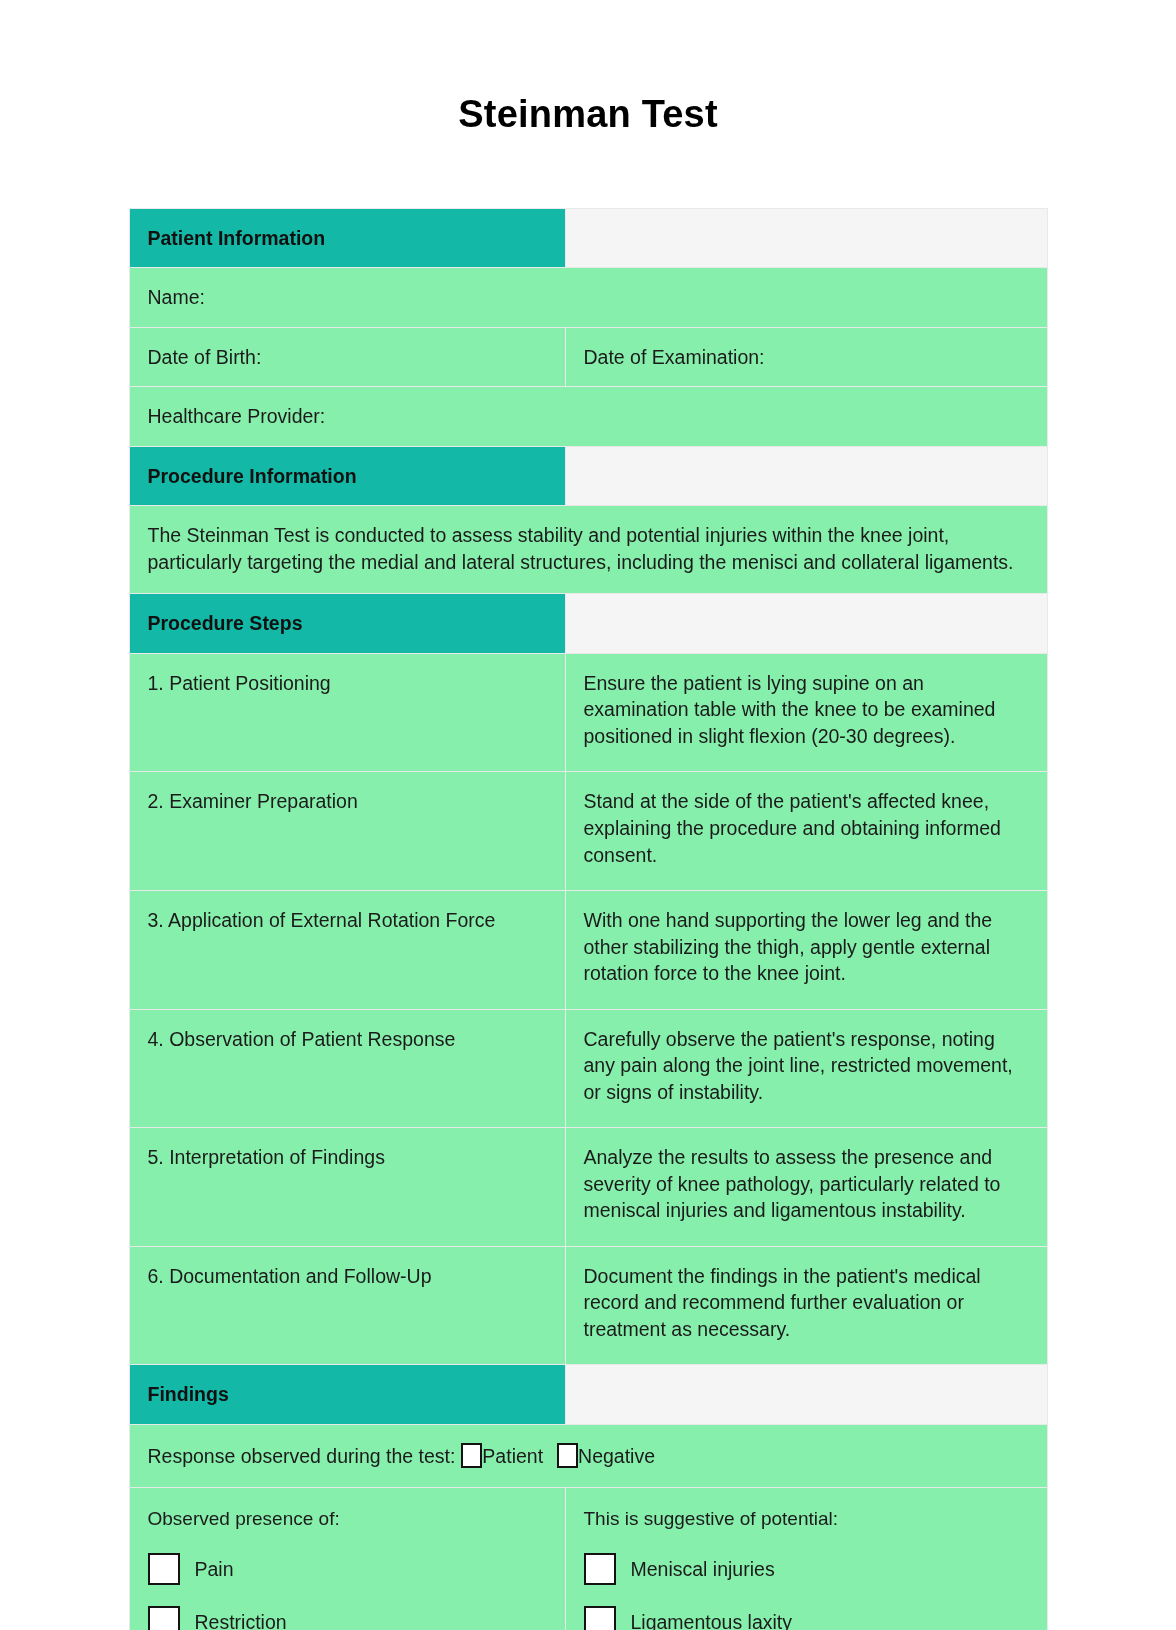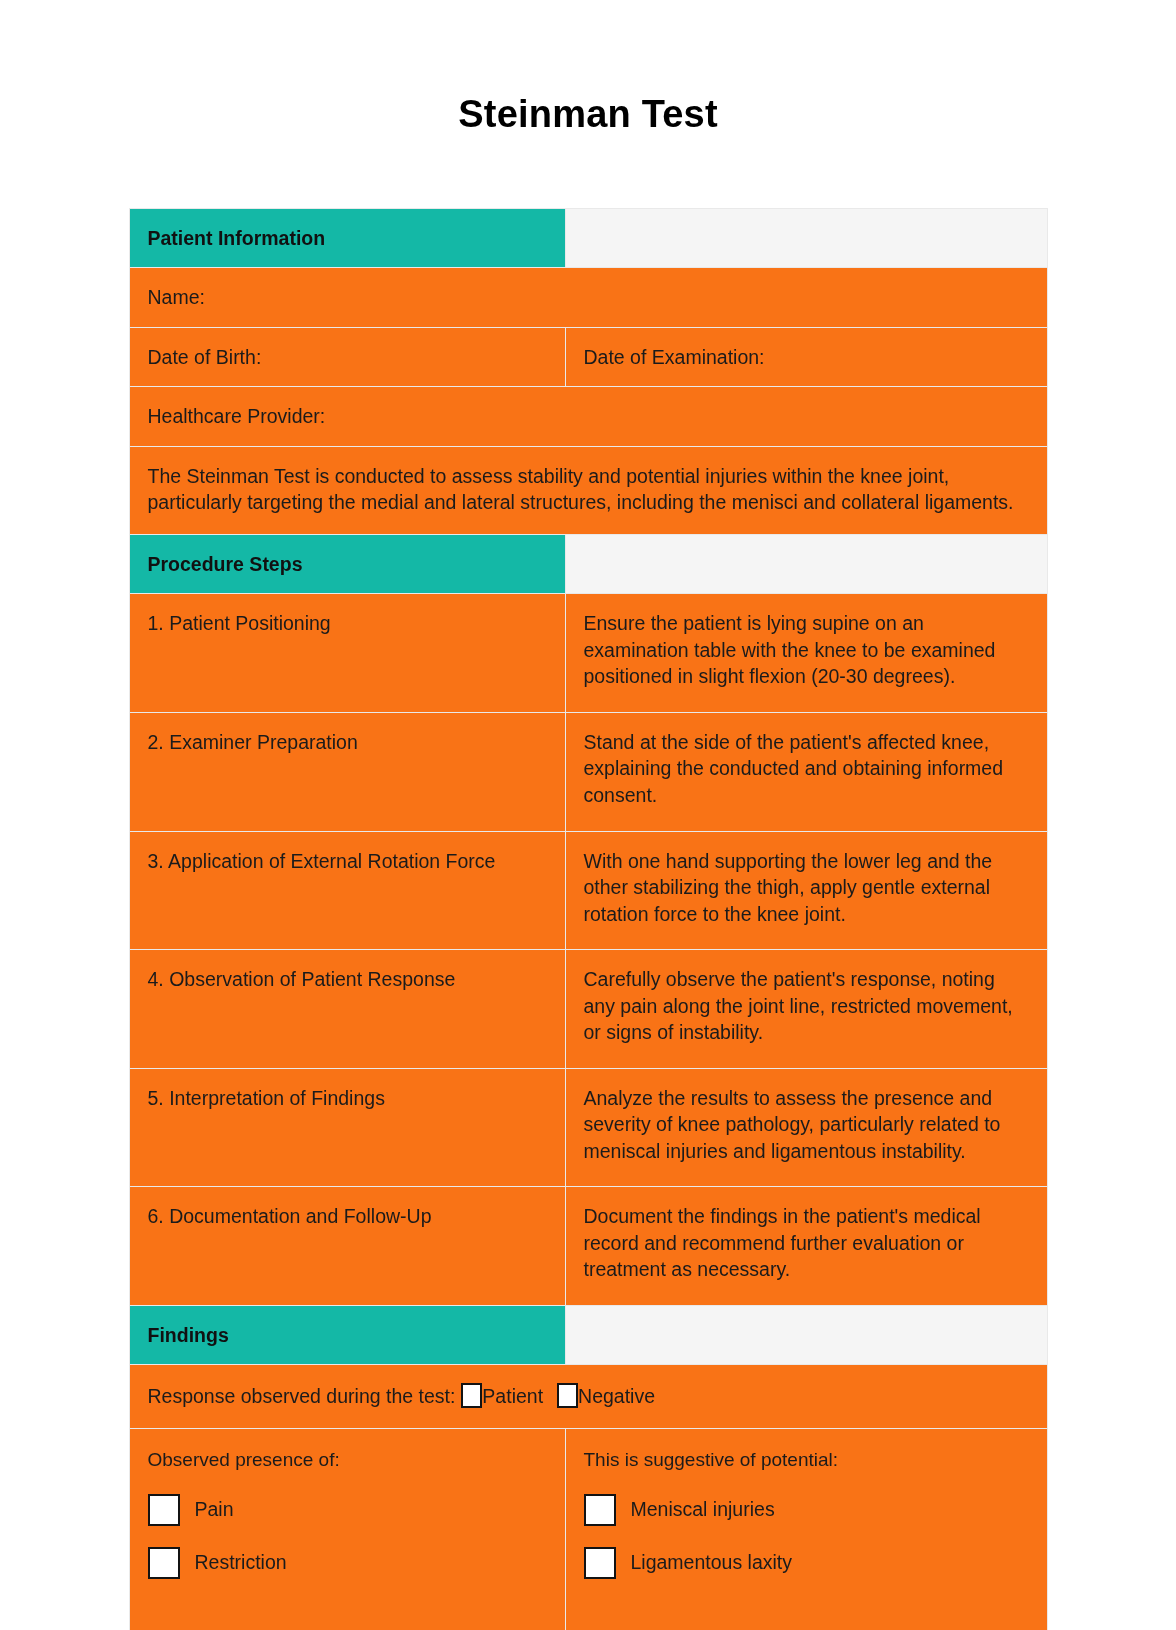--- a/index.html
+++ b/index.html
@@ -38,21 +38,21 @@
     table-layout: fixed;
     border: 1px solid #e3e3e3;
   }
   .form-table td {
     border: 1px solid #e9e9e9;
     vertical-align: top;
     padding: 16px 18px;
     font-size: 19.5px;
     line-height: 1.36;
     color: #1b1b1b;
-    background: #f97316;
+    background: #86efac;
   }
   .col-left  { width: 436px; }
   .col-right { width: 482px; }
 
   tr.section-head td {
     background: #14b8a6;
     font-weight: bold;
     color: #111111;
     padding-top: 16px;
     padding-bottom: 16px;
@@ -131,37 +131,41 @@
 
       <tr>
         <td>Date of Birth:</td>
         <td>Date of Examination:</td>
       </tr>
 
       <tr>
         <td class="full" colspan="2">Healthcare Provider:</td>
       </tr>
 
+      <tr class="section-head">
+        <td>Procedure Information</td>
+        <td class="blank"></td>
+      </tr>
 
       <tr>
         <td class="full desc" colspan="2">The Steinman Test is conducted to assess stability and potential injuries within the knee joint, particularly targeting the medial and lateral structures, including the menisci and collateral ligaments.</td>
       </tr>
 
       <tr class="section-head">
         <td>Procedure Steps</td>
         <td class="blank"></td>
       </tr>
 
       <tr>
         <td class="step-name">1. Patient Positioning</td>
         <td class="step-desc">Ensure the patient is lying supine on an examination table with the knee to be examined positioned in slight flexion (20-30 degrees).</td>
       </tr>
       <tr>
         <td class="step-name">2. Examiner Preparation</td>
-        <td class="step-desc">Stand at the side of the patient's affected knee, explaining the conducted and obtaining informed consent.</td>
+        <td class="step-desc">Stand at the side of the patient's affected knee, explaining the procedure and obtaining informed consent.</td>
       </tr>
       <tr>
         <td class="step-name">3. Application of External Rotation Force</td>
         <td class="step-desc">With one hand supporting the lower leg and the other stabilizing the thigh, apply gentle external rotation force to the knee joint.</td>
       </tr>
       <tr>
         <td class="step-name">4. Observation of Patient Response</td>
         <td class="step-desc">Carefully observe the patient's response, noting any pain along the joint line, restricted movement, or signs of instability.</td>
       </tr>
       <tr>

